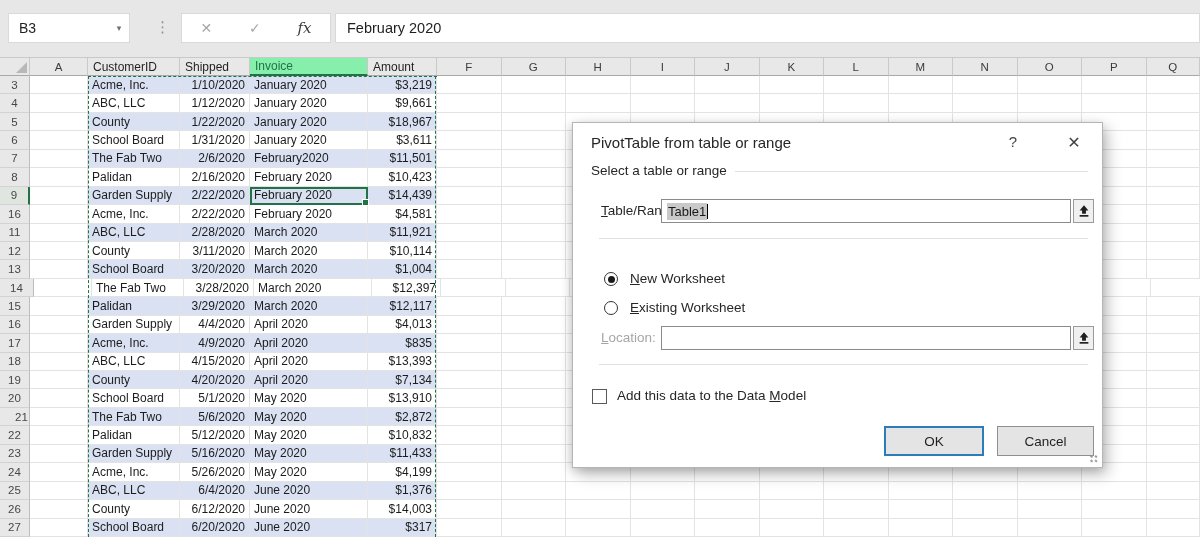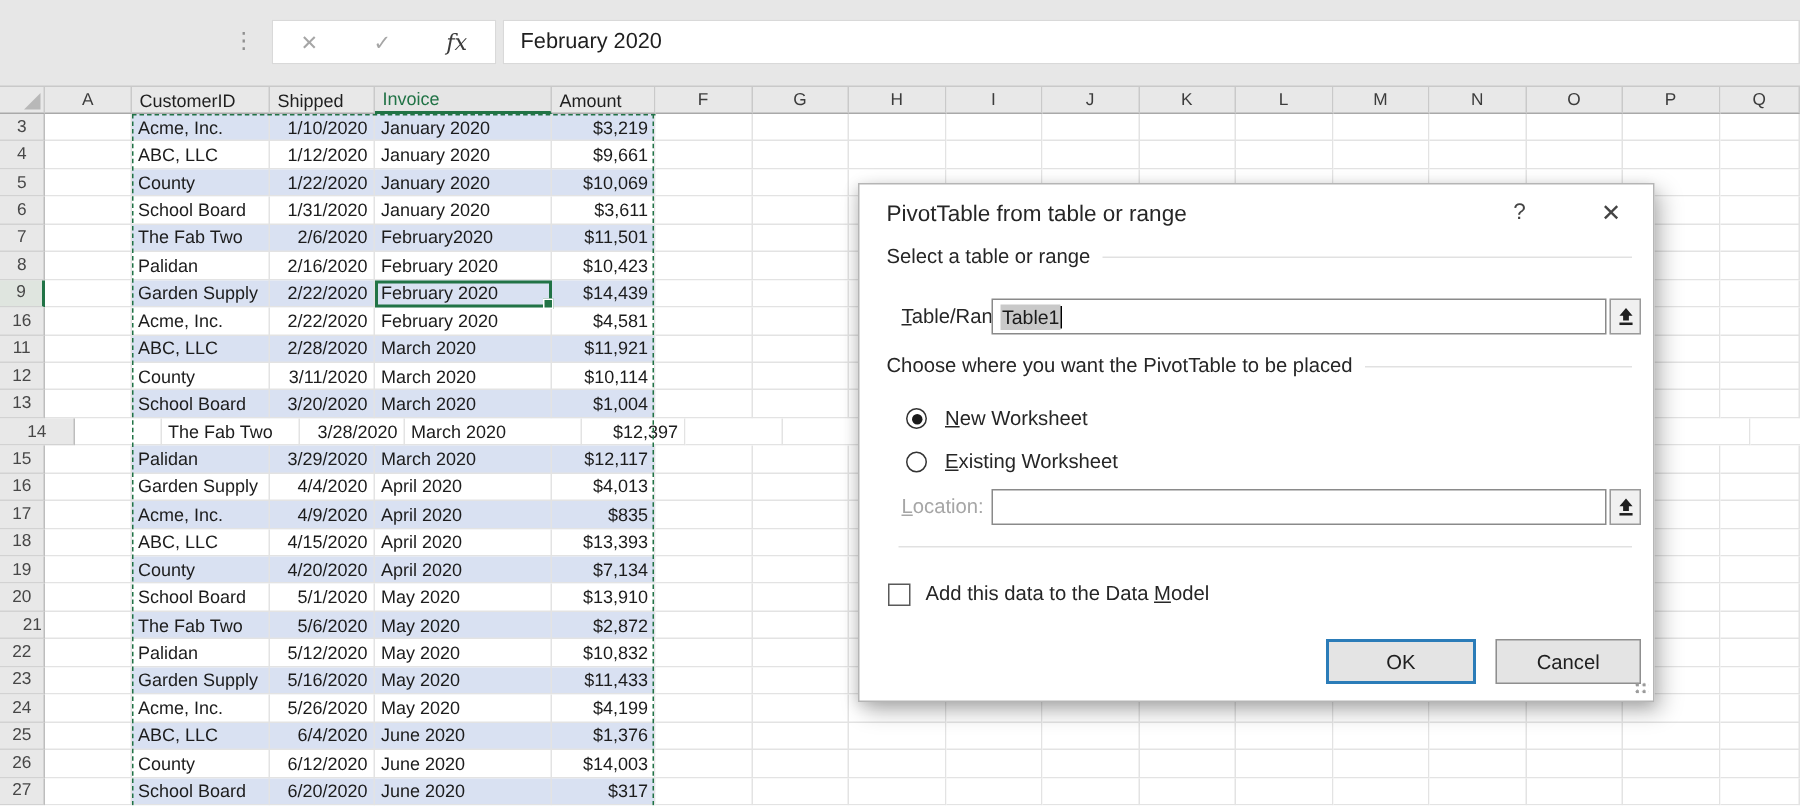--- a/index.html
+++ b/index.html
@@ -17,21 +17,21 @@
   .fbtns .fx{font-family:"DejaVu Serif",serif;font-style:italic;font-size:15px;color:#3b3b3b;}
   .fbar{position:absolute;left:335px;top:13px;width:865px;height:30px;background:#fff;border:1px solid #d9d9d9;box-sizing:border-box;display:flex;align-items:center;padding-left:11px;font-size:14.5px;color:#1f1f1f;}
 
   
   .colhead{position:absolute;top:58px;left:0;height:18px;display:flex;}
   .hcell{box-sizing:border-box;height:18px;background:#e8e8e8;border-right:1px solid #c9c9c9;border-bottom:1px solid #a9a9a9;
          font-size:11.5px;color:#3c3c3c;display:flex;align-items:center;justify-content:center;position:relative;}
   .hcell.corner{justify-content:flex-end;align-items:flex-end;}
   .tri{width:0;height:0;border-left:11px solid transparent;border-bottom:11px solid #b8b8b8;margin:0 2px 2px 0;}
   .thead{justify-content:flex-start;padding-left:5px;color:#1f1f1f;font-size:12px;}
-  .thead.sel{background:#e5e5e5;color:#217346;border-bottom:2px solid #217346;}
+  .thead.sel{background:#86efac;color:#217346;border-bottom:2px solid #217346;}
 
   
   .rows{position:absolute;top:76px;left:0;}
   .row{display:flex;height:18.44px;}
   .cell{box-sizing:border-box;border-right:1px solid #e3e3e3;border-bottom:1px solid #e3e3e3;font-size:12px;color:#1c1c1c;
         display:flex;align-items:center;overflow:hidden;white-space:nowrap;background:#fff;}
   .gut{background:#e8e8e8;border-right:1px solid #bdbdbd;border-bottom:1px solid #d2d2d2;color:#474747;font-size:11.5px;justify-content:center;}
   .gut.active{background:#dfe5df;border-right:2px solid #217346;}
   .band{background:#d9e1f2;}
   .al{padding-left:4px;justify-content:flex-start;}
@@ -72,20 +72,24 @@
         background-image:radial-gradient(circle at 1.5px 1.5px,#9a9a9a 1.1px,transparent 1.3px);
         background-size:4.5px 4.5px;}
   u{text-decoration:underline;}
 </style>
 </head>
 <body>
 
 <div id="app">
 
   <div class="chrome">
+    <div class="namebox">
+      <span class="nbtext">B3</span>
+      <span class="nbarrow">▾</span>
+    </div>
     <div class="vdots">⋮</div>
     <div class="fbtns">
       <span class="dis">✕</span>
       <span class="dis">✓</span>
       <span class="fx">fx</span>
     </div>
     <div class="fbar">
       <span>February 2020</span>
     </div>
   </div>
@@ -153,21 +157,21 @@
         <div class="cell" style="width: 64.5px;"></div>
         <div class="cell" style="width: 64.5px;"></div>
         <div class="cell" style="width: 53.5px;"></div>
       </div>
       <div class="row">
         <div class="cell gut" style="width: 30px;">5</div>
         <div class="cell" style="width: 58px;"></div>
         <div class="cell al band" style="width: 92px;">County</div>
         <div class="cell ar band" style="width: 70px;">1/22/2020</div>
         <div class="cell al band" style="width: 118px;">January 2020</div>
-        <div class="cell ar band" style="width: 69px;">$10,069</div>
+        <div class="cell ar band" style="width: 69px;">$18,967</div>
         <div class="cell" style="width: 64.5px;"></div>
         <div class="cell" style="width: 64.5px;"></div>
         <div class="cell" style="width: 64.5px;"></div>
         <div class="cell" style="width: 64.5px;"></div>
         <div class="cell" style="width: 64.5px;"></div>
         <div class="cell" style="width: 64.5px;"></div>
         <div class="cell" style="width: 64.5px;"></div>
         <div class="cell" style="width: 64.5px;"></div>
         <div class="cell" style="width: 64.5px;"></div>
         <div class="cell" style="width: 64.5px;"></div>
@@ -328,21 +332,21 @@
         <div class="cell" style="width: 64.5px;"></div>
         <div class="cell" style="width: 64.5px;"></div>
         <div class="cell" style="width: 64.5px;"></div>
         <div class="cell" style="width: 64.5px;"></div>
         <div class="cell" style="width: 64.5px;"></div>
         <div class="cell" style="width: 64.5px;"></div>
         <div class="cell" style="width: 64.5px;"></div>
         <div class="cell" style="width: 53.5px;"></div>
       </div>
       <div class="row">
-        <div class="cell gut" style="width: 50px;">14</div>
+        <div class="cell gut" style="width: 34px;">14</div>
         <div class="cell" style="width: 58px;"></div>
         <div class="cell al" style="width: 92px;">The Fab Two</div>
         <div class="cell ar" style="width: 70px;">3/28/2020</div>
         <div class="cell al" style="width: 118px;">March 2020</div>
         <div class="cell ar" style="width: 69px;">$12,397</div>
         <div class="cell" style="width: 64.5px;"></div>
         <div class="cell" style="width: 64.5px;"></div>
         <div class="cell" style="width: 64.5px;"></div>
         <div class="cell" style="width: 64.5px;"></div>
         <div class="cell" style="width: 64.5px;"></div>
@@ -639,21 +643,20 @@
         <span class="caret"></span>
     </div>
     <button class="rangebtn" style="top:76px;">
       <svg width="14" height="14" viewBox="0 0 16 16">
           <path d="M8 1.5 L13 7.5 H10.2 V11 H5.8 V7.5 H3 Z" fill="#1f1f1f"></path>
           <rect x="3" y="12.6" width="10" height="1.9" fill="#1f1f1f"></rect>
         </svg>
     </button>
 
     <div class="group g2">
-      <span>Choose where you want the PivotTable to be placed</span>
       <span class="rule"></span>
     </div>
 
     <div class="radio" style="top:149px;">
         <span class="dot"></span>
       </div>
     <div class="rlabel" style="top:148px;"><u>N</u><span>ew Worksheet</span></div>
 
     <div class="radio" style="top:178px;"></div>
     <div class="rlabel" style="top:177px;"><u>E</u><span>xisting Worksheet</span></div>

